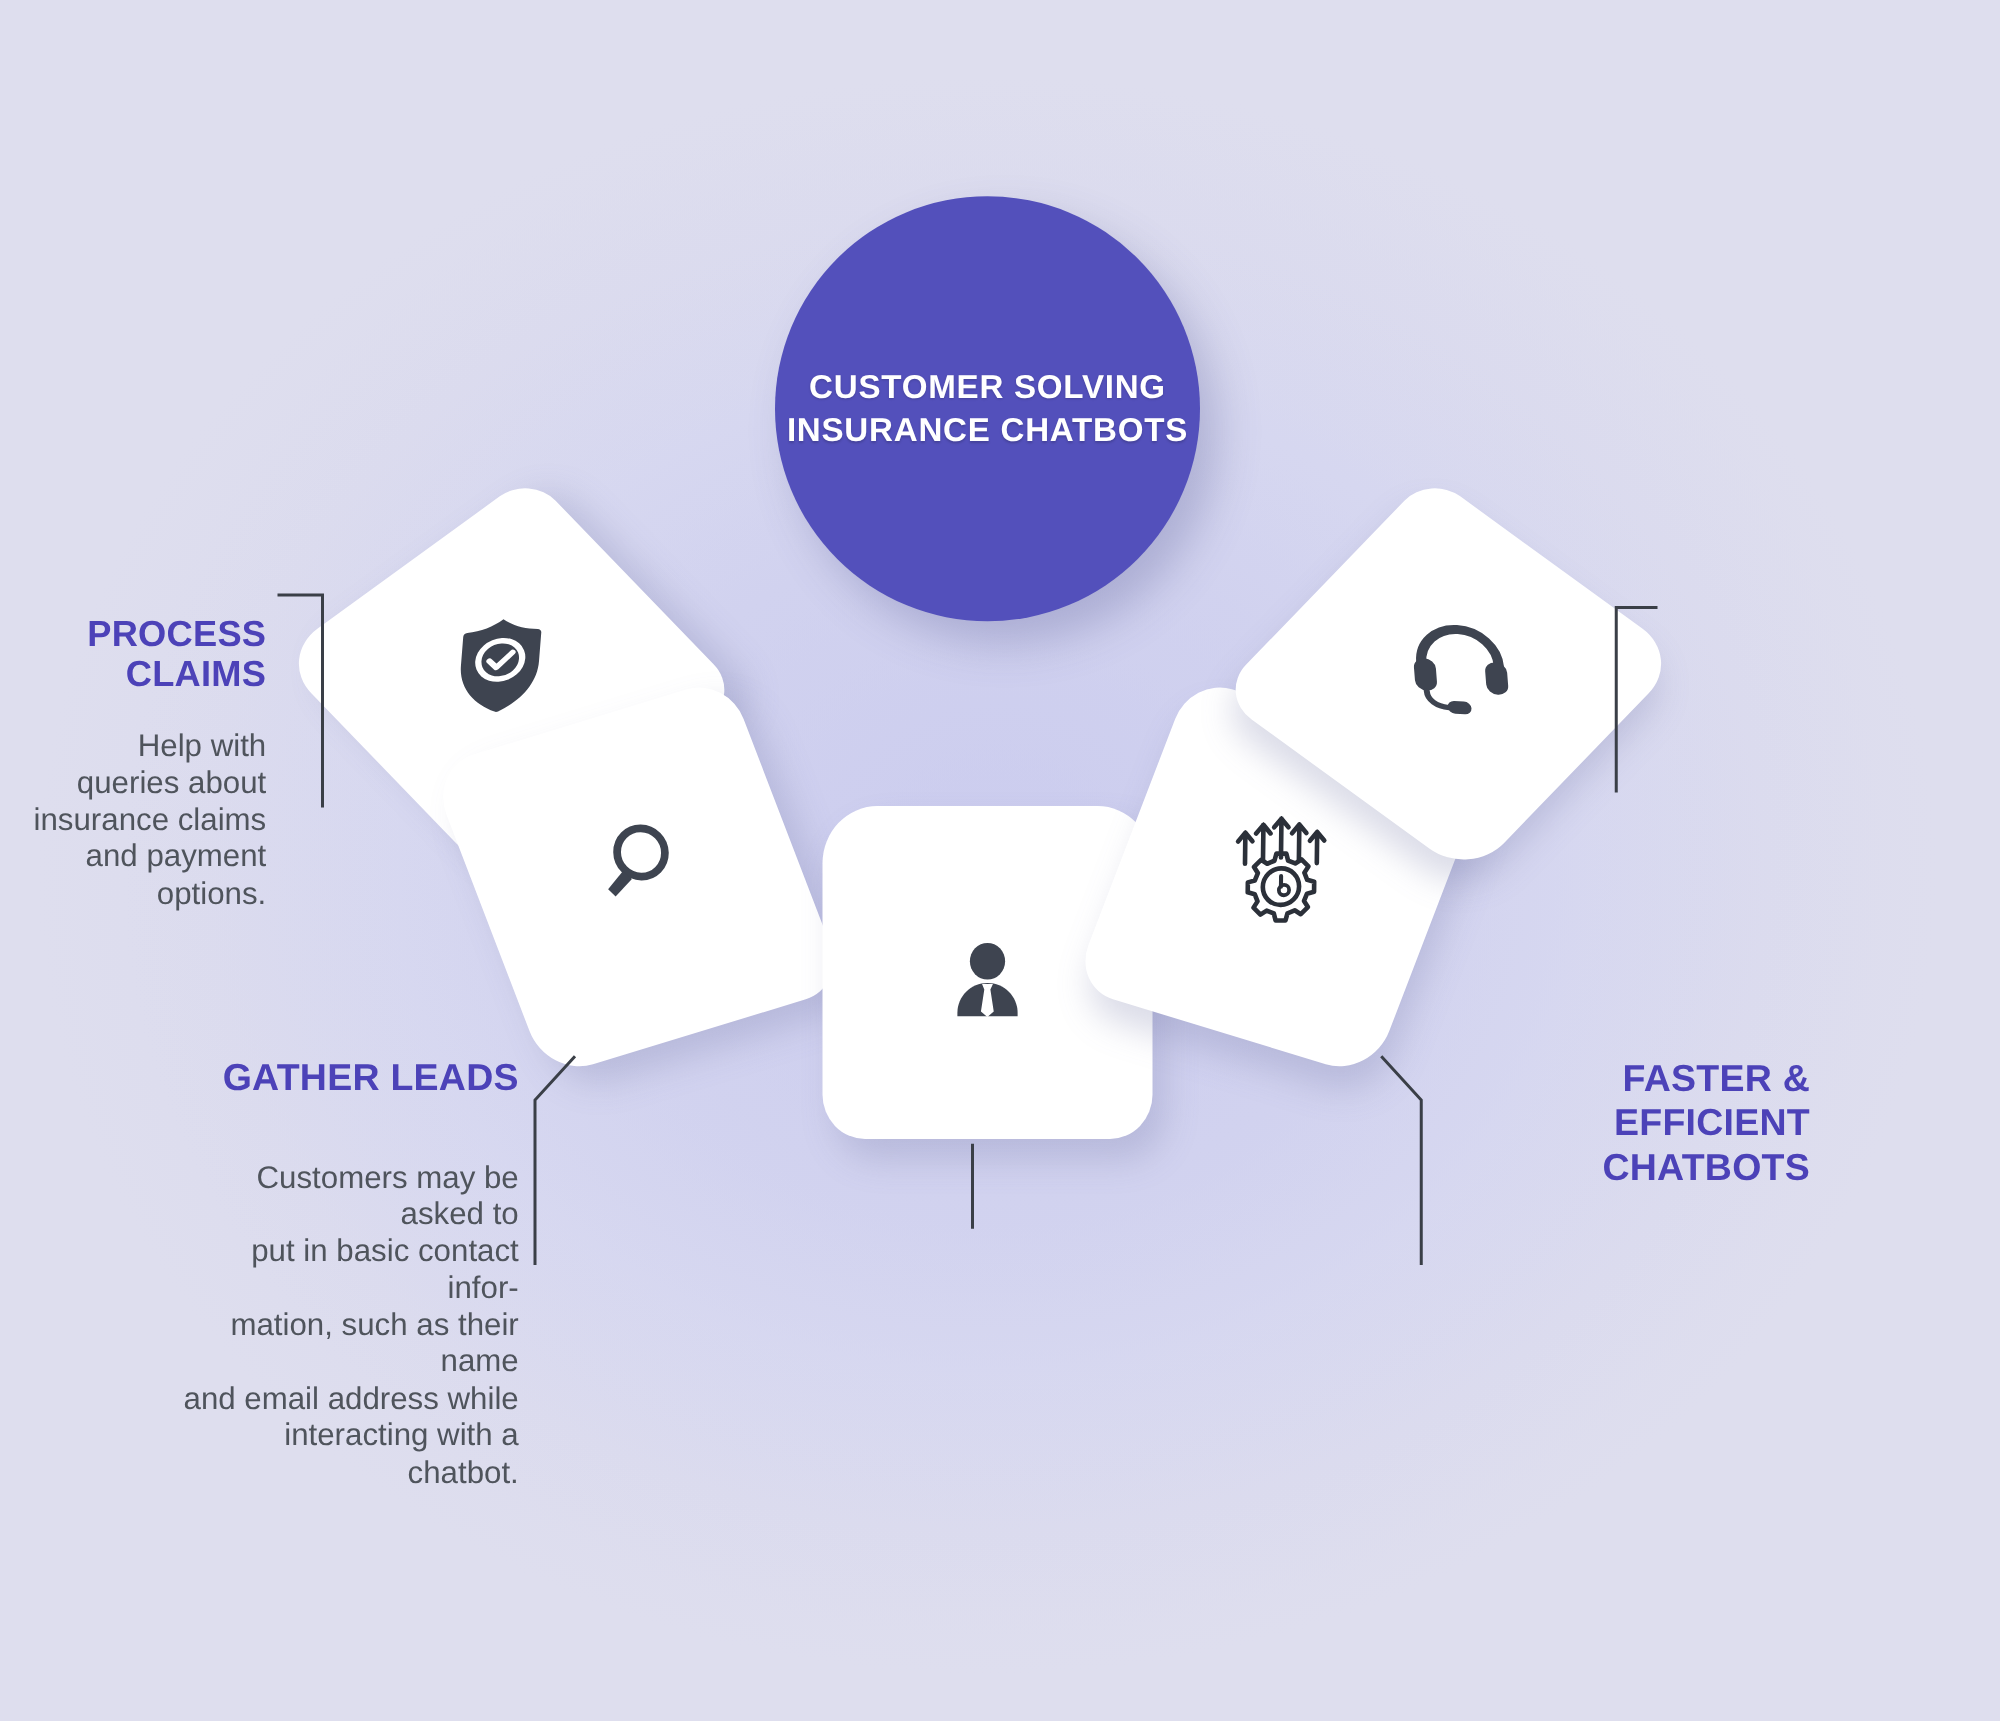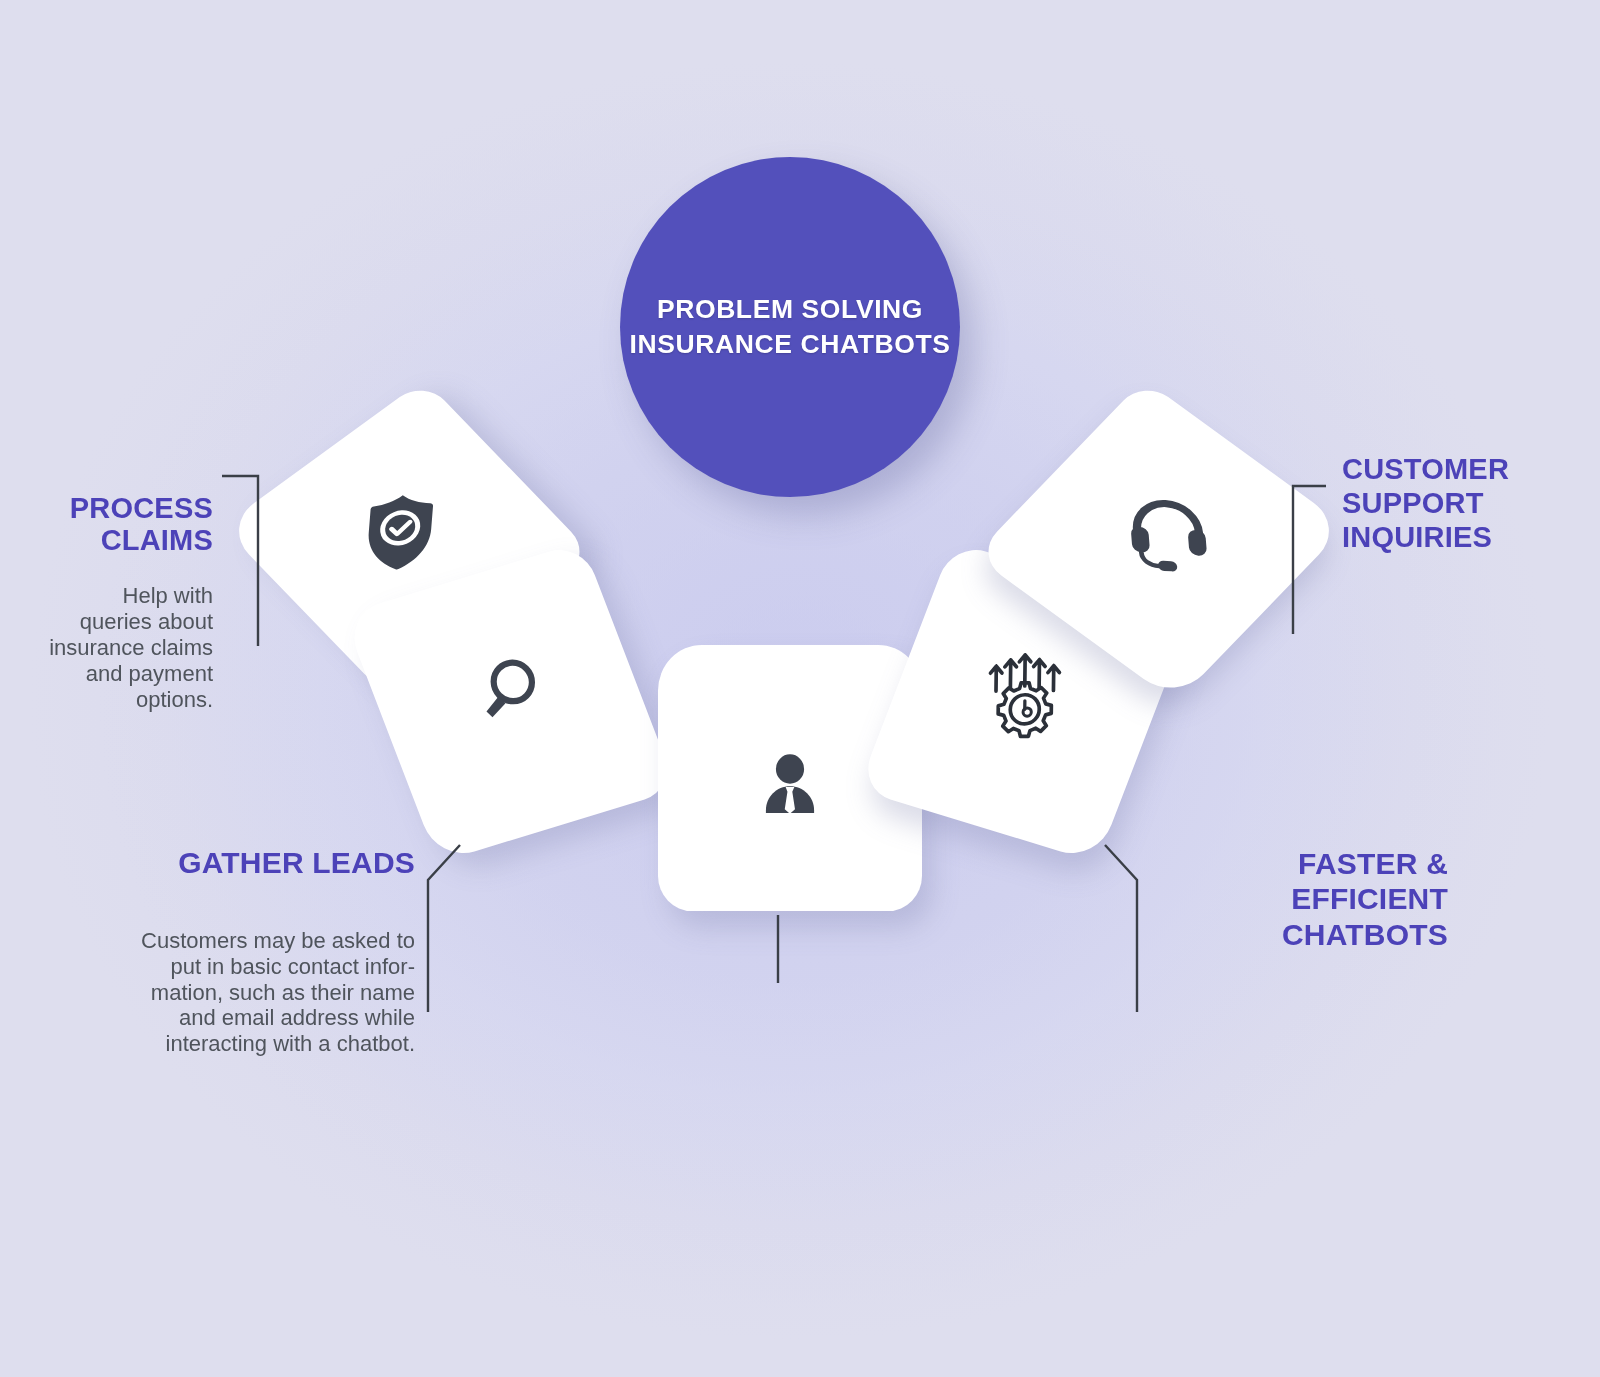--- a/index.html
+++ b/index.html
@@ -86,21 +86,21 @@
   .label h3{
     margin:0 0 14px 0;
     color:#4c42b8;
     font-size:30px;font-weight:bold;line-height:1.12;
     letter-spacing:.2px;
     white-space:pre-line;
   }
   .label p{
     margin:0;
     color:#4f545c;
-    font-size:22px;line-height:1.18;
+    font-size:25px;line-height:1.18;
     white-space:pre-line;
   }
 
   .lab-process{ left:18px; top:452px; width:195px; text-align:right; }
   .lab-process h3{ font-size:29px;margin-top:40px; }
   .lab-process p{ margin-top:26px; }
 
   .lab-gather{ left:140px; top:846px; width:275px; text-align:right; }
   .lab-gather p{ margin-top:48px; }
 
@@ -134,21 +134,21 @@
     <path d="M 460 845 L 428 880 L 428 1012" fill="none" stroke="#3a3f47" stroke-width="2.4"></path>
 
     <path d="M 778 915 L 778 983" fill="none" stroke="#3a3f47" stroke-width="2.4"></path>
 
     <path d="M 1105 845 L 1137 880 L 1137 1012" fill="none" stroke="#3a3f47" stroke-width="2.4"></path>
 
     <path d="M 1326 486 L 1293 486 L 1293 634" fill="none" stroke="#3a3f47" stroke-width="2.4"></path>
   </svg>
 
   <div class="hub">
-    <div class="hub-text">PROBLEM SOLVING
+    <div class="hub-text">CUSTOMER SOLVING
 INSURANCE CHATBOTS</div>
   </div>
 
   <div class="petal p1">
     <div class="ico">
       <svg viewBox="0 0 64 64" width="92" height="92" fill="currentColor" aria-hidden="true">
         <path d="M32 4c-5 4.2-11.5 6.6-18.6 7.1-1.2.1-2 1-2 2.2v17.4C11.4 44 19.6 54.1 31.1 59.6c.6.3 1.3.3 1.9 0C44.4 54.1 52.6 44 52.6 30.7V13.3c0-1.2-.9-2.1-2-2.2C43.5 10.6 37 8.2 32 4z"></path>
         <circle cx="32" cy="28.5" r="13.2" fill="#ffffff"></circle>
         <circle cx="32" cy="28.5" r="9.9" fill="#3e4450"></circle>
         <path d="M26.3 28.9l3.9 4.1 8-8.6" fill="none" stroke="#ffffff" stroke-width="3.2" stroke-linecap="round" stroke-linejoin="round"></path>
@@ -228,18 +228,15 @@
 
   <div class="label lab-educate">
   </div>
 
   <div class="label lab-faster">
     <h3>FASTER &amp; EFFICIENT
 CHATBOTS</h3>
   </div>
 
   <div class="label lab-support">
-    <h3>CUSTOMER
-SUPPORT
-INQUIRIES</h3>
   </div>
 
 </div>
 
 </body></html>

